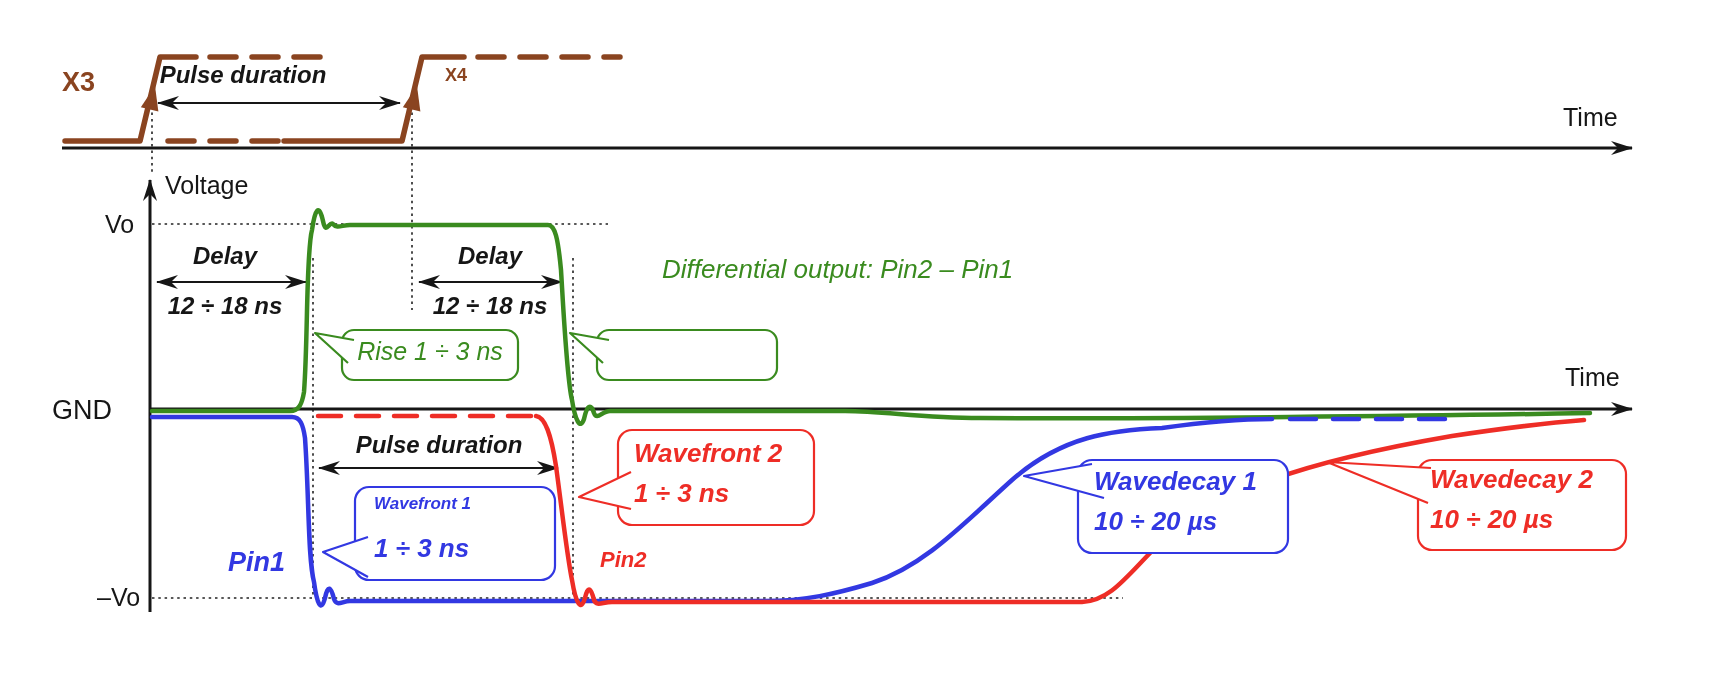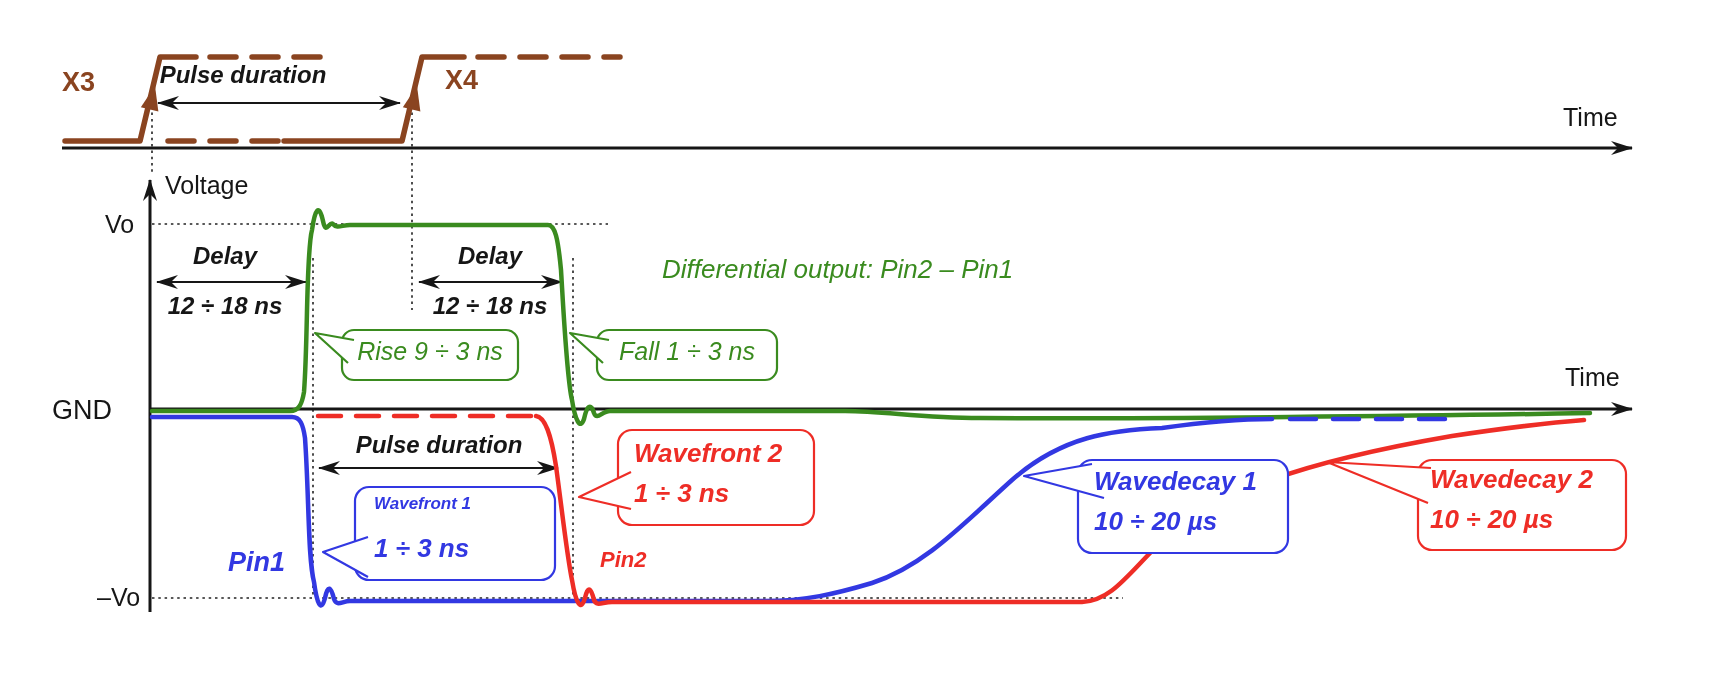--- a/index.html
+++ b/index.html
@@ -123,33 +123,32 @@
       <path class="s-blue w22" d="M1092,464 L1024,476 L1104,498"></path>
     </g>
     <g>
       <rect class="callout s-red" x="1418" y="460" width="208" height="90" rx="14"></rect>
       <polygon class="f-white" points="1327,462 1431,468 1428,503"></polygon>
       <path class="s-red w22" d="M1431,468 L1327,462 L1428,503"></path>
     </g>
   </svg>
 
   <div class="t brown-b" style="left:62px;top:68px;font-size:27px;">X3</div>
-  <div class="t brown-b" style="left:445px;top:66px;font-size:27px;">X4</div>
+  <div class="t brown-b" style="left:445px;top:66px;font-size:18px;">X4</div>
   <div class="t ann ctr" style="left:143px;top:62px;width:200px;">Pulse duration</div>
   <div class="t axis-lbl" style="left:1563px;top:104px;">Time</div>
 
   <div class="t axis-lbl" style="left:165px;top:172px;">Voltage</div>
   <div class="t axis-lbl" style="left:105px;top:211px;">Vo</div>
   <div class="t ann ctr" style="left:125px;top:243px;width:200px;">Delay</div>
   <div class="t ann ctr" style="left:125px;top:293px;width:200px;">12 ÷ 18 ns</div>
   <div class="t ann ctr" style="left:390px;top:243px;width:200px;">Delay</div>
   <div class="t ann ctr" style="left:390px;top:293px;width:200px;">12 ÷ 18 ns</div>
   <div class="t green-b" style="left:662px;top:256px;font-size:26px;">Differential output: Pin2 – Pin1</div>
-  <div class="t green-b ctr" style="left:342px;top:338px;width:176px;font-size:25px;">Rise 9 ÷ 3 ns</div>
-  <div class="t green-b ctr" style="left:597px;top:338px;width:180px;font-size:25px;">Fall 1 ÷ 3 ns</div>
+  <div class="t green-b ctr" style="left:342px;top:338px;width:176px;font-size:25px;">Rise 1 ÷ 3 ns</div>
 
   <div class="t axis-lbl" style="left:52px;top:396px;font-size:27px;">GND</div>
   <div class="t axis-lbl" style="left:1565px;top:364px;">Time</div>
   <div class="t ann ctr" style="left:339px;top:432px;width:200px;">Pulse duration</div>
   <div class="t axis-lbl" style="left:97px;top:584px;">–Vo</div>
 
   <div class="t blue-b" style="left:228px;top:548px;font-size:27px;">Pin1</div>
   <div class="t red-b" style="left:600px;top:548px;font-size:22px;">Pin2</div>
 
   <div class="t blue-b" style="left:374px;top:495px;font-size:17px;">Wavefront 1</div>

